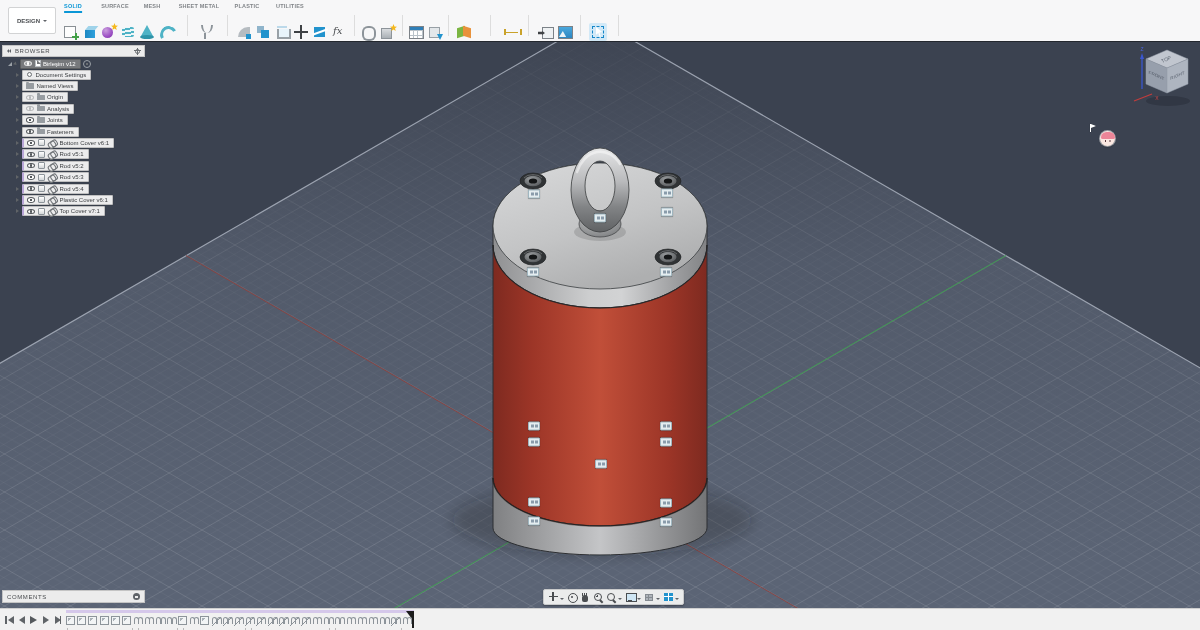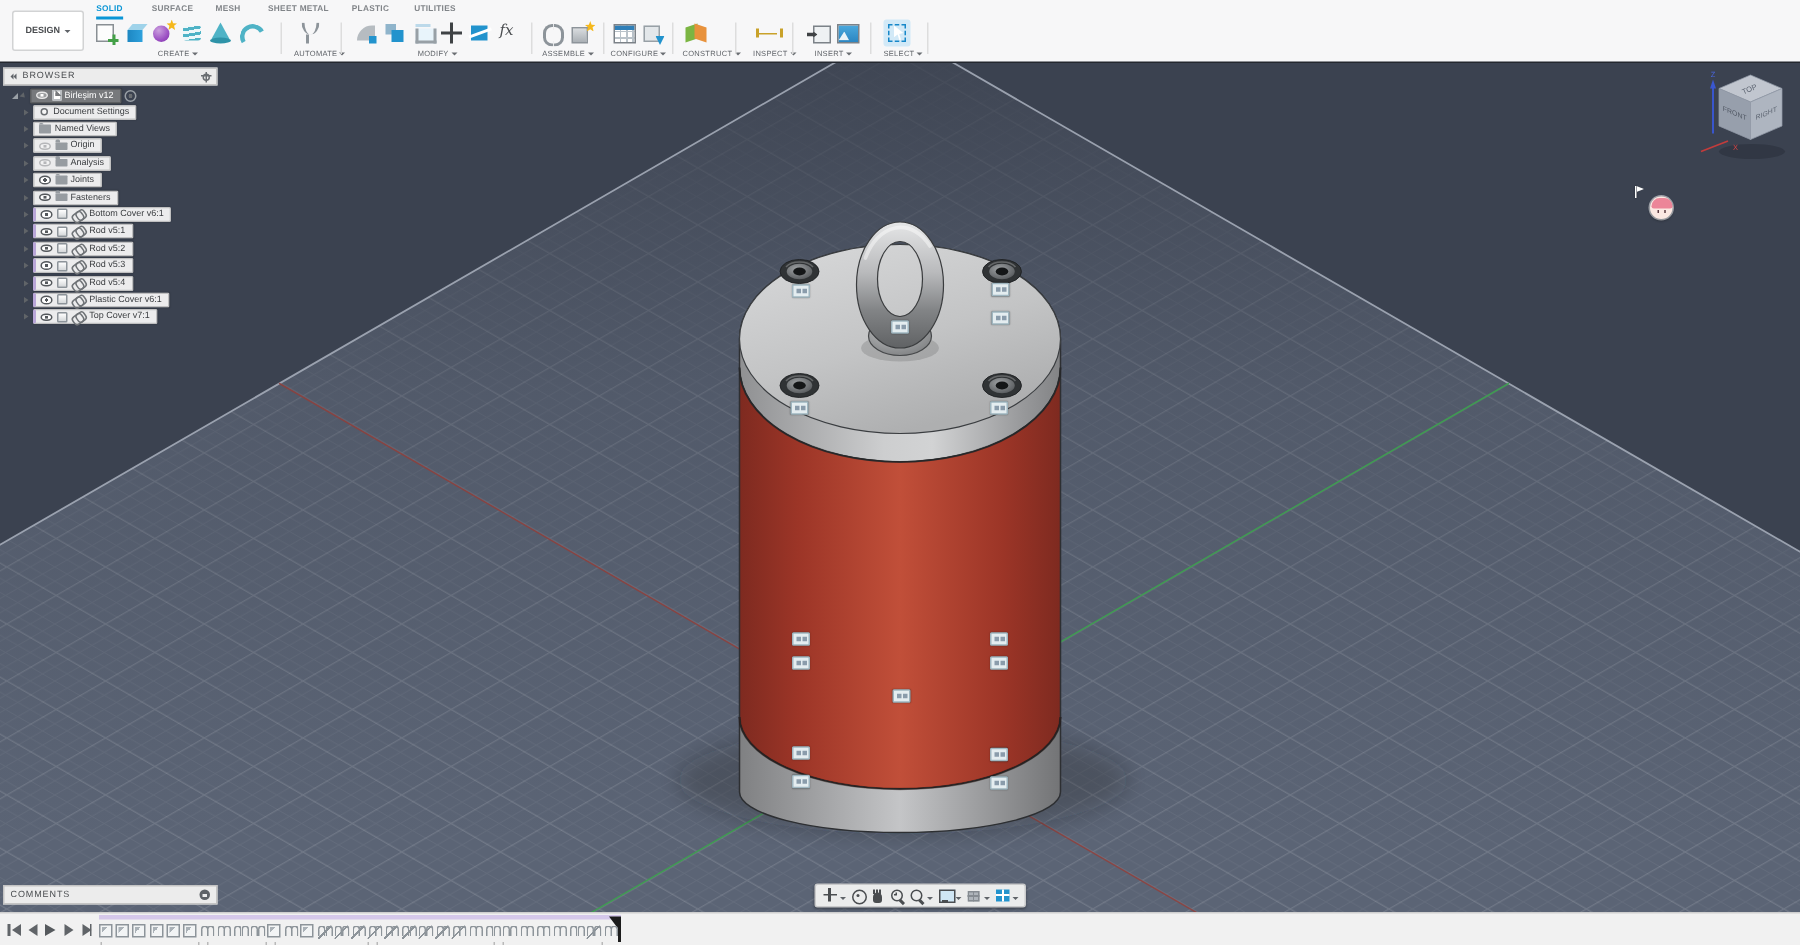--- a/index.html
+++ b/index.html
@@ -7,21 +7,21 @@
        font-family:"Liberation Sans",sans-serif;-webkit-font-smoothing:antialiased;}
   *{box-sizing:border-box;}
 
   
   .ribbon{position:absolute;left:0;top:0;width:1200px;height:42px;background:#f7f7f8;border-bottom:1px solid #23272e;}
   .design-btn{position:absolute;left:8px;top:7px;width:48px;height:27px;background:#fff;border:1px solid #d2d3d4;
     border-radius:2px;display:flex;align-items:center;justify-content:center;gap:3px;font-size:6px;font-weight:bold;color:#4a4d50;}
   .design-caret{width:0;height:0;border:2.5px solid transparent;border-top-color:#5f6368;margin-top:2px;}
   .tab{position:absolute;top:3px;transform:translateX(-50%);font-size:5.5px;font-weight:bold;color:#808488;letter-spacing:.2px;cursor:default;padding-bottom:1.5px;}
   .tab.active{color:#0a96d6;border-bottom:2px solid #0a96d6;}
-  .rgroup{position:absolute;top:13px;}
+  .rgroup{position:absolute;top:23px;}
   .rg-icons{display:flex;gap:1px;}
   .rg-label{display:flex;justify-content:center;align-items:center;gap:1.5px;font-size:5px;color:#5f6368;margin-top:1.5px;letter-spacing:.2px;}
   .rg-caret{width:0;height:0;border:2px solid transparent;border-top-color:#6a6e72;margin-top:2px;}
   .rsep{position:absolute;top:15px;width:1px;height:21px;background:#ddd;}
 
   
   .ti{width:18px;height:18px;position:relative;flex:0 0 auto;}
   .ti::before,.ti::after{content:"";position:absolute;}
   .i-create-sketch::before{left:2px;top:3px;width:10px;height:10px;border:1px solid #898f94;background:#fdfdfd;}
   .i-create-sketch::after{right:1px;bottom:1px;width:7px;height:7px;

